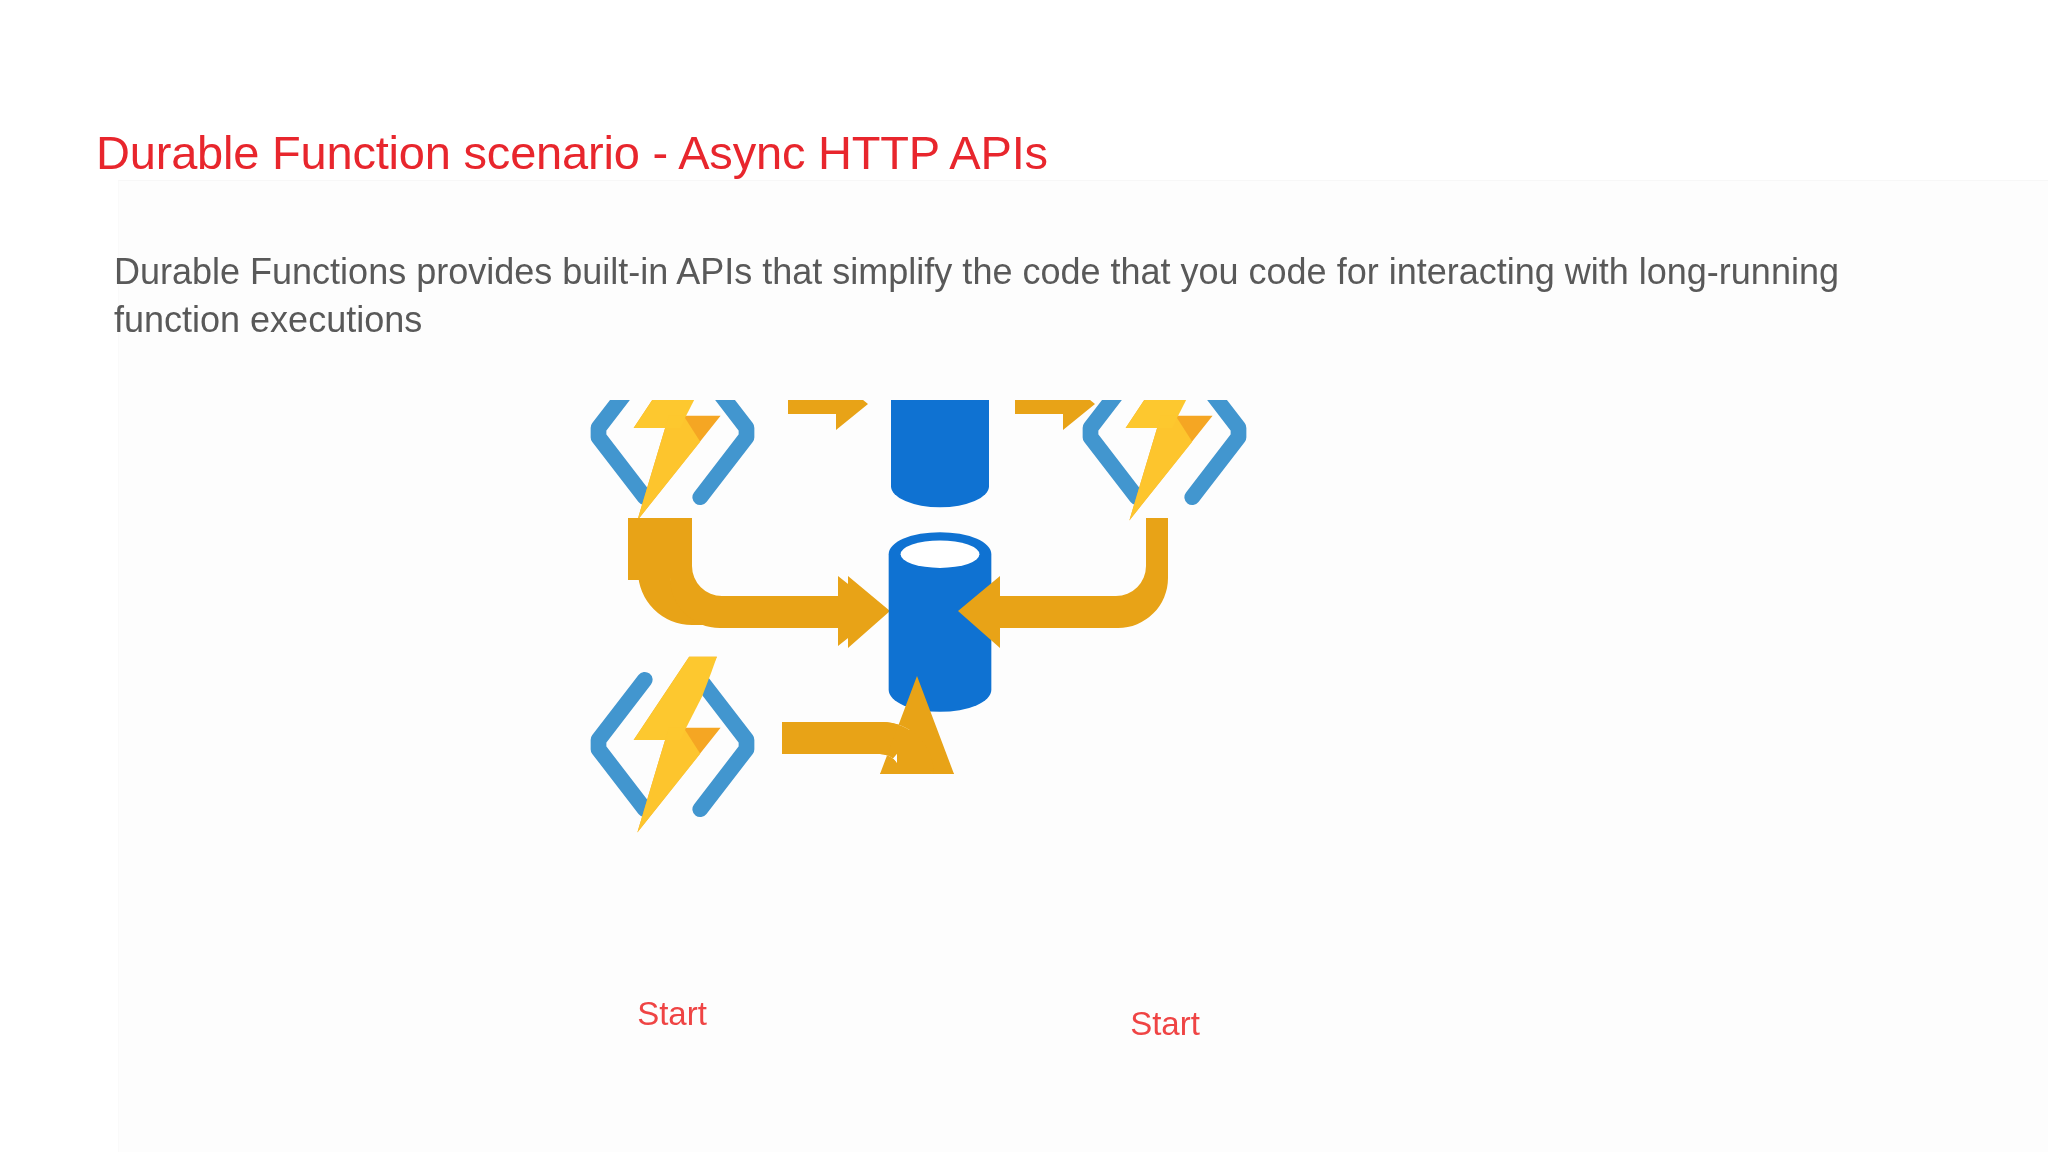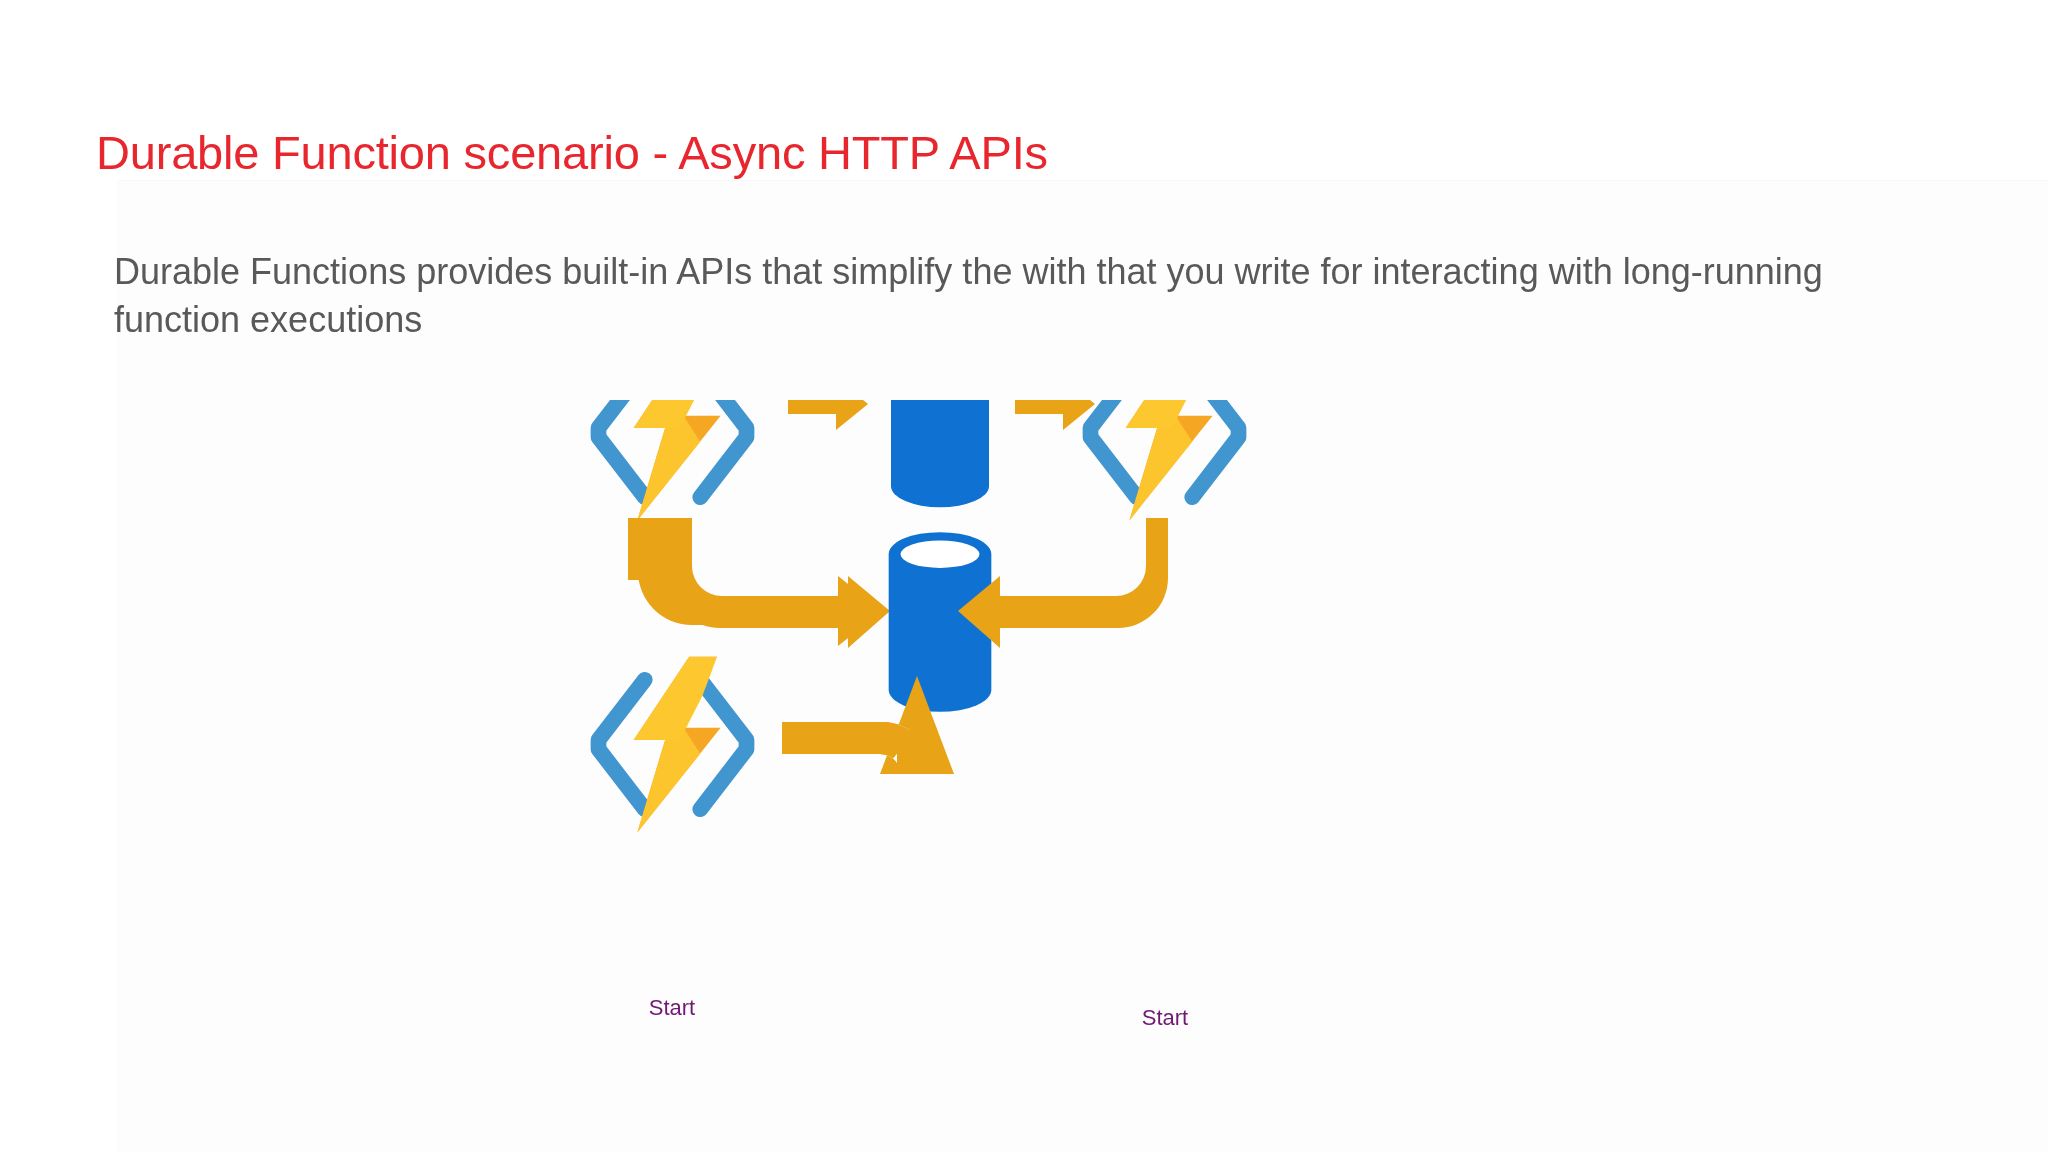--- a/index.html
+++ b/index.html
@@ -64,40 +64,40 @@
     position: absolute;
     left: 560px;
     top: 400px;
     width: 980px;
     height: 700px;
   }
   .diagram svg { display:block; width:100%; height:100%; }
 
   .node-label {
     position: absolute;
-    font-size: 22px;
-    color: #701a75;
+    font-size: 33px;
+    color: #ef4444;
     font-weight: 400;
     white-space: nowrap;
     text-align: center;
   }
   #label-start   { left: 17px;  top: 595px; width: 190px; }
   #label-dowork  { left: 500px; top: 605px; width: 210px; }
 </style>
 </head>
 <body>
 
 <div class="slide">
 
   <div class="content-panel"></div>
 
   <div class="title">Durable Function scenario - Async HTTP APIs</div>
 
   <div class="body-text">
-    <span>Durable Functions provides built-in APIs that simplify the with that you write for interacting with</span>
+    <span>Durable Functions provides built-in APIs that simplify the code that you code for interacting with</span>
     <span>long-running function executions</span>
   </div>
 
   <div class="diagram">
 
     <svg viewBox="0 0 980 700" xmlns="http://www.w3.org/2000/svg">
       <defs>
 
         <symbol id="azfunc" viewBox="0 0 200 200">
 

